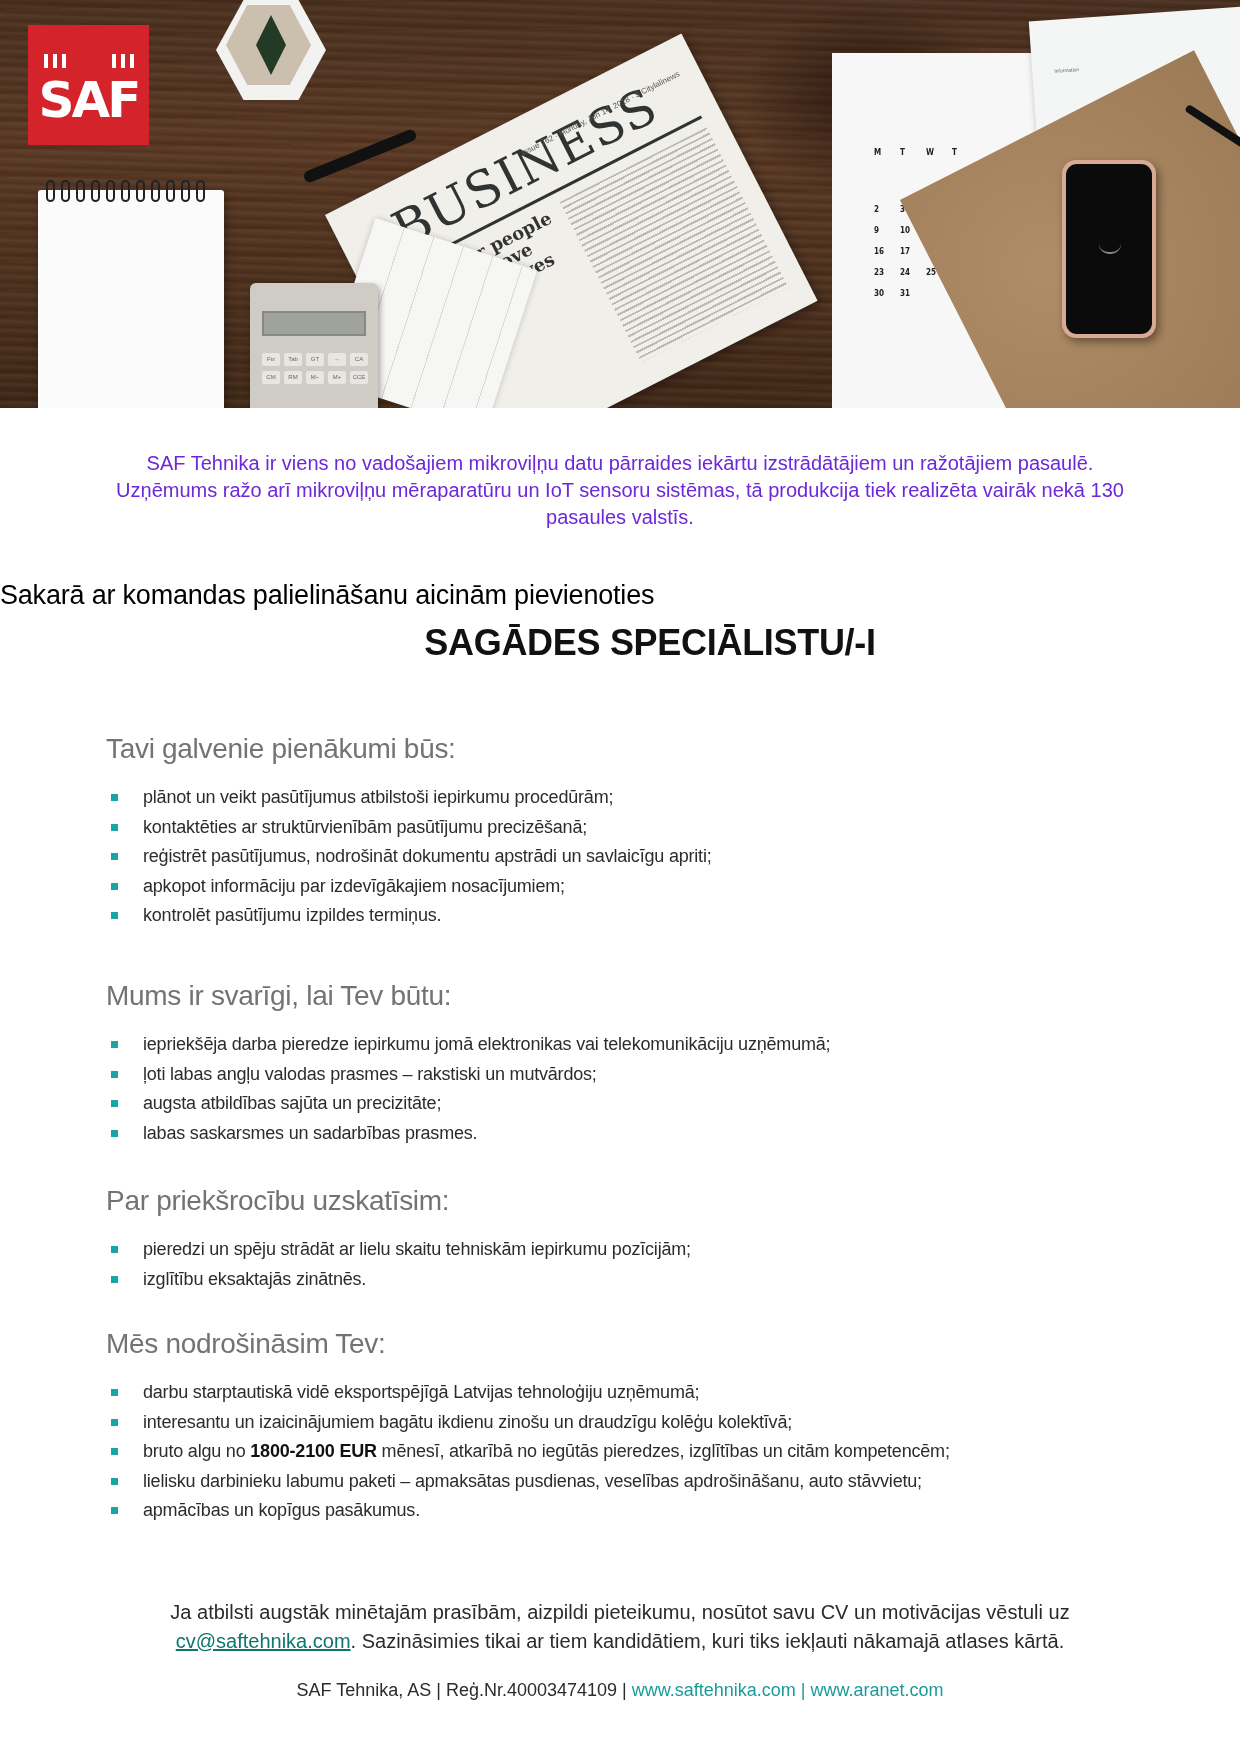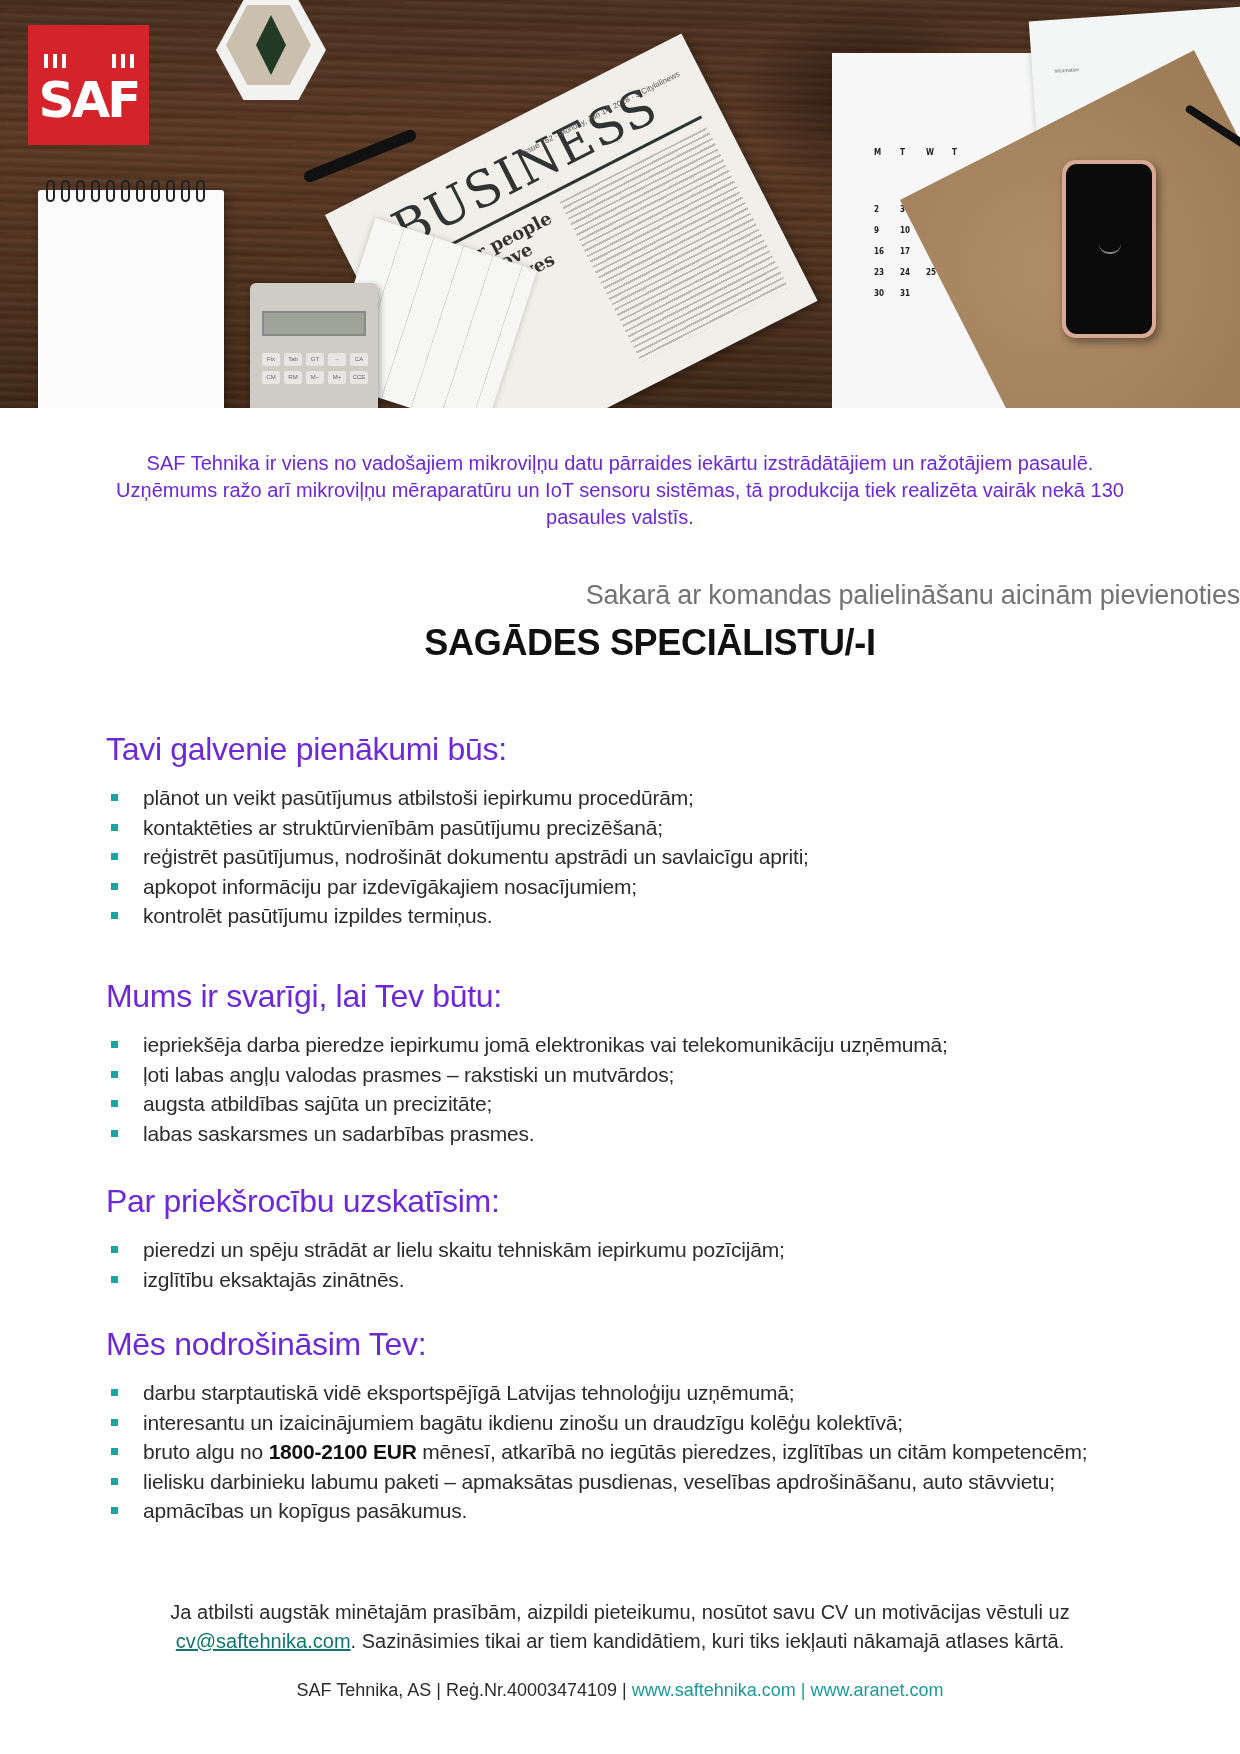--- a/index.html
+++ b/index.html
@@ -75,33 +75,33 @@
     .phone .screen { position: absolute; left: 4px; top: 4px; right: 4px; bottom: 4px; background: #0b0b0b; border-radius: 11px; }
     .phone .smile { position: absolute; left: 33px; top: 80px; width: 22px; height: 10px; border-bottom: 2px solid #888; border-radius: 0 0 12px 12px; }
     .pen2 { position: absolute; left: 1180px; top: 125px; width: 80px; height: 8px; background: #111; border-radius: 4px; transform: rotate(33deg); }
 
     
     .intro {
       position: absolute; left: 50px; top: 450px; width: 1140px; text-align: center;
       font-size: 20px; line-height: 27px; color: #6d28d9; font-weight: normal;
     }
     .lead {
-      position: absolute; left: 0; top: 580px; width: 1240px; text-align: right;
-      font-size: 27px; color: #737373; font-weight: normal; letter-spacing: -0.2px;
+      position: absolute; left: 0; top: 580px; width: 1240px; text-align: left;
+      font-size: 27px; color: #000000; font-weight: normal; letter-spacing: -0.2px;
     }
     .title {
       position: absolute; left: 0; top: 622px; width: 1240px; text-align: center;
       font-size: 36px; font-weight: bold; color: #111; letter-spacing: -0.3px;
     }
     .title span { margin-left: 60px; text-align: right; }
 
     .section { position: absolute; left: 106px; width: 1060px; }
-    .section h2 { font-size: 32px; font-weight: normal; color: #6d28d9; letter-spacing: -0.3px; margin-bottom: 18px; line-height: 32px; }
+    .section h2 { font-size: 28px; font-weight: normal; color: #737373; letter-spacing: -0.3px; margin-bottom: 18px; line-height: 32px; }
     .section ul { list-style: none; }
-    .section li { position: relative; padding-left: 37px; font-size: 21px; line-height: 29.5px; color: #2c2c2c; letter-spacing: -0.2px; }
+    .section li { position: relative; padding-left: 37px; font-size: 18px; line-height: 29.5px; color: #2c2c2c; letter-spacing: -0.2px; }
     .section li::before { content: ""; position: absolute; left: 5px; top: 11px; width: 7px; height: 7px; background: #1aa5a5; }
     .section li b { font-weight: bold; color: #111; }
 
     .s1 { top: 733px; }
     .s2 { top: 980px; }
     .s3 { top: 1185px; }
     .s4 { top: 1328px; }
 
     .apply {
       position: absolute; left: 50px; top: 1598px; width: 1140px; text-align: center;

